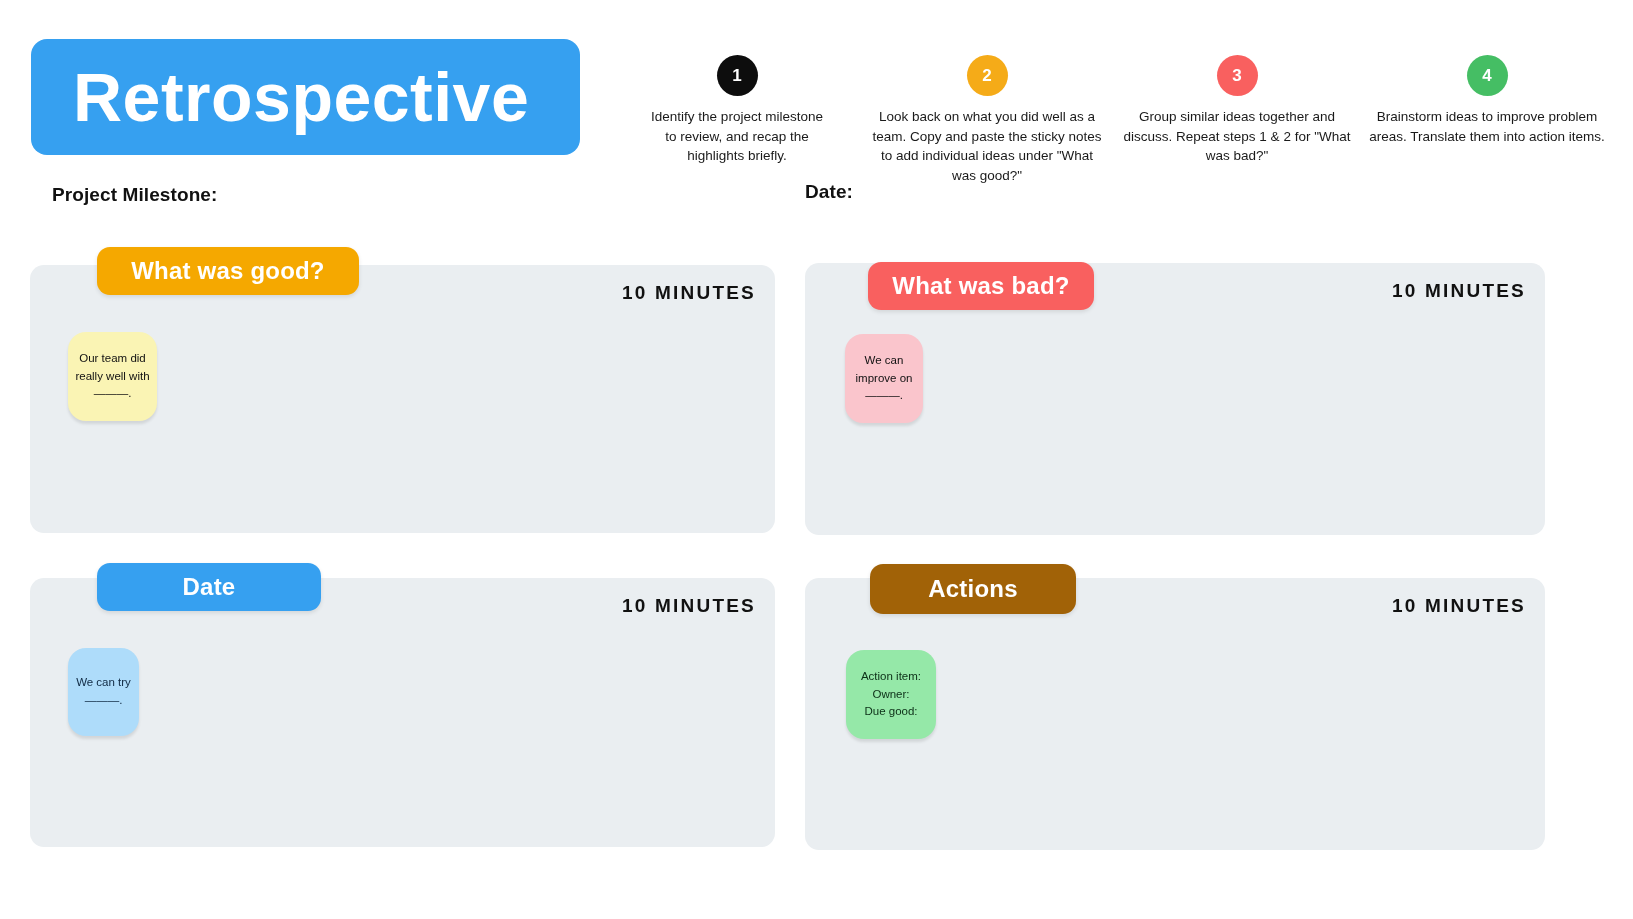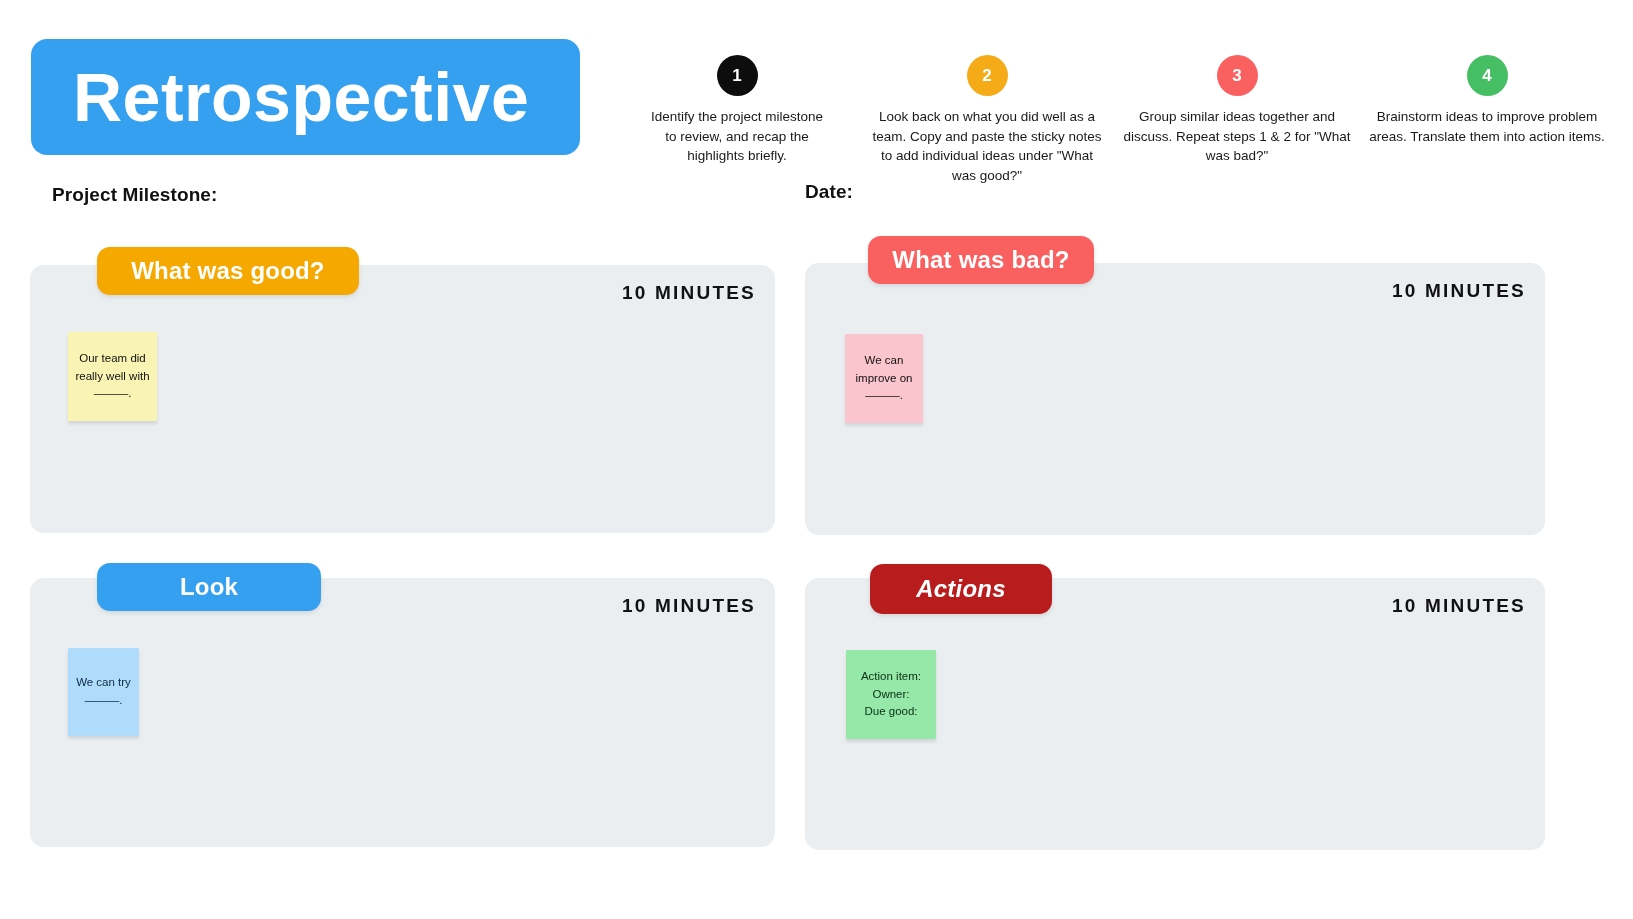--- a/index.html
+++ b/index.html
@@ -1,15 +1,15 @@
 <!DOCTYPE html>
 <html><head>
 <meta charset="utf-8">
 <style>
-  * { box-sizing: border-box; margin: 0; padding: 0; }
+  * { box-sizing: border-box; margin: 0; padding: 0; border-radius: 18px; }
 
   html, body {
     width: 1633px;
     height: 919px;
     background: #ffffff;
     font-family: "Liberation Sans", sans-serif;
     overflow: hidden;
   }
 
   .board {
@@ -120,23 +120,23 @@
     align-items: center;
     justify-content: center;
     color: #ffffff;
     font-size: 24px;
     font-weight: bold;
     letter-spacing: 0.2px;
     box-shadow: 0 2px 4px rgba(0,0,0,0.10);
     margin-left: 29px;
   }
   .pill.pill-good    { left: 68px;  top: 247px; width: 262px; height: 48px; background: #F5A800; }
-  .pill.pill-bad     { left: 839px; top: 236px; width: 226px; height: 48px; background: #F9605F; }
+  .pill.pill-bad     { left: 839px; top: 262px; width: 226px; height: 48px; background: #F9605F; }
   .pill.pill-ideas   { left: 68px;  top: 563px; width: 224px; height: 48px; background: #36A0F0; }
-  .pill.pill-actions { left: 841px; top: 564px; width: 182px; height: 50px; background: #b91c1c; font-style: italic; }
+  .pill.pill-actions { left: 841px; top: 564px; width: 206px; height: 50px; background: #a16207; }
 
   
   .note {
     position: absolute;
     display: flex;
     align-items: center;
     justify-content: center;
     text-align: center;
     font-size: 11.5px;
     line-height: 1.55;
@@ -205,21 +205,21 @@
   </div>
   <div class="note n-bad">
     <span class="note-text">We can improve on
 ———.</span>
   </div>
 
   <div class="panel p-ideas">
     <div class="panel-minutes">10 MINUTES</div>
   </div>
   <div class="pill pill-ideas">
-    <span>Look</span>
+    <span>Date</span>
   </div>
   <div class="note n-ideas">
     <span class="note-text">We can try
 ———.</span>
   </div>
 
   <div class="panel p-actions">
     <div class="panel-minutes">10 MINUTES</div>
   </div>
   <div class="pill pill-actions">

